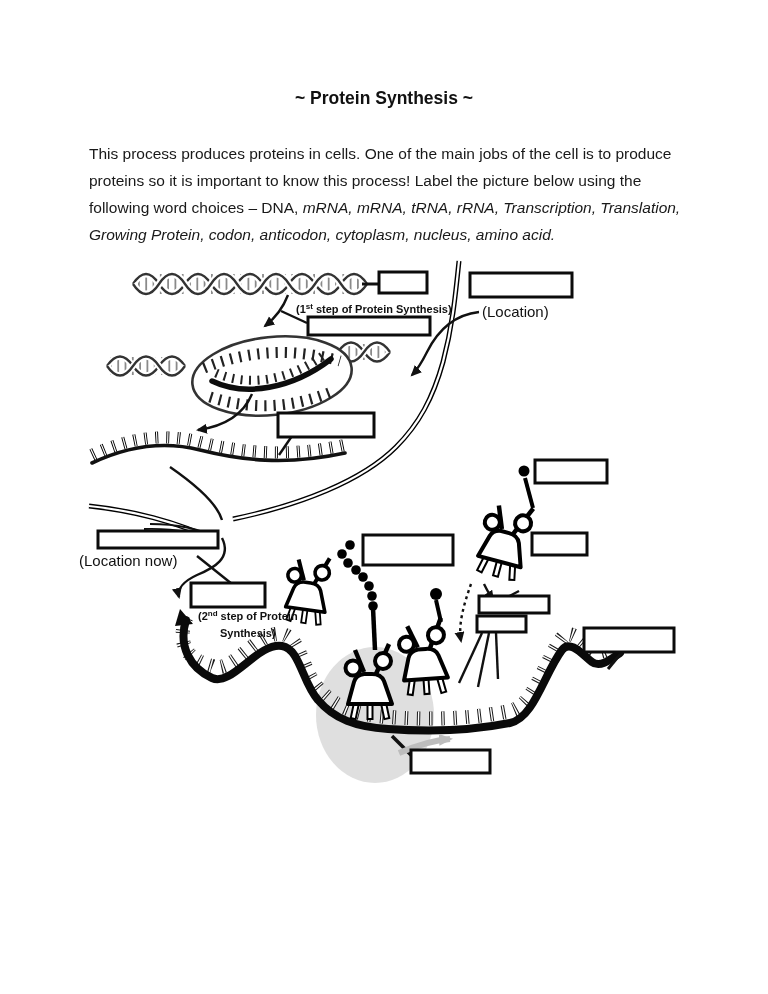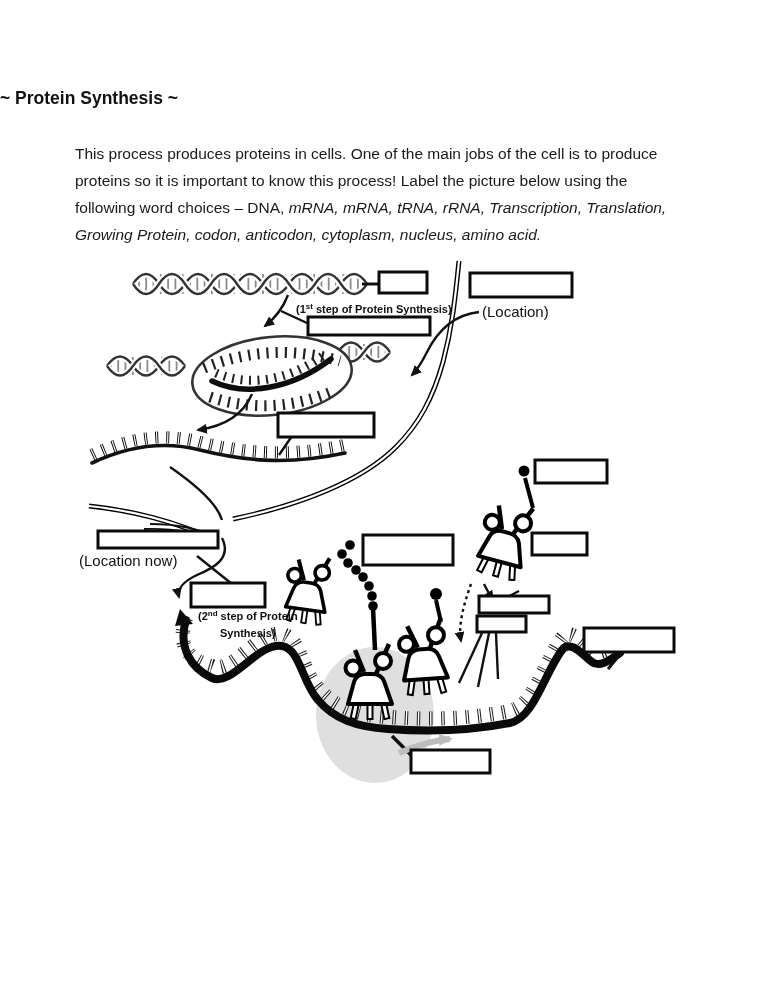--- a/index.html
+++ b/index.html
@@ -1,20 +1,20 @@
 <!DOCTYPE html>
 <html><head>
 <meta charset="utf-8">
 <style>
   html,body{margin:0;padding:0;background:#e8e8e8;}
   .page{position:relative;width:768px;height:994px;background:#ffffff;overflow:hidden;
         font-family:"Liberation Sans",sans-serif;color:#1a1a1a;}
-  .title{position:absolute;top:88px;left:0;width:768px;
+  .title{position:absolute;top:88px;left:0;width:768px;text-align:center;
          font-size:17.5px;font-weight:bold;color:#111;}
-  .intro{position:absolute;top:124px;left:75px;width:600px;
+  .intro{position:absolute;top:124px;left:89px;width:600px;
          font-size:15.5px;line-height:27px;color:#191919;}
   .intro em{font-style:italic;}
   svg.diagram{position:absolute;left:0;top:0;width:768px;height:994px;}
   .ansbox{fill:#ffffff;stroke:#0b0b0b;stroke-width:3;}
   .ann-small{font-family:"Liberation Sans",sans-serif;font-size:11px;font-weight:600;fill:#111;}
   .ann-med{font-family:"Liberation Sans",sans-serif;font-size:15px;fill:#111;}
   .thin{stroke:#111;stroke-width:2.4;fill:none;}
 </style>
 </head>
 <body>

